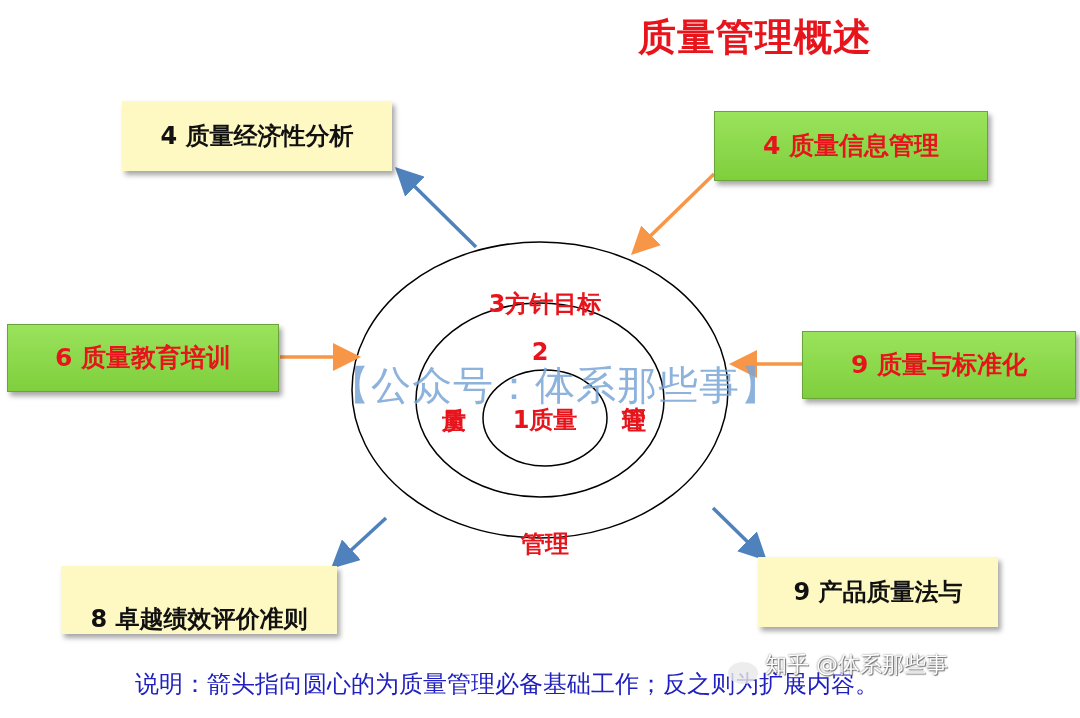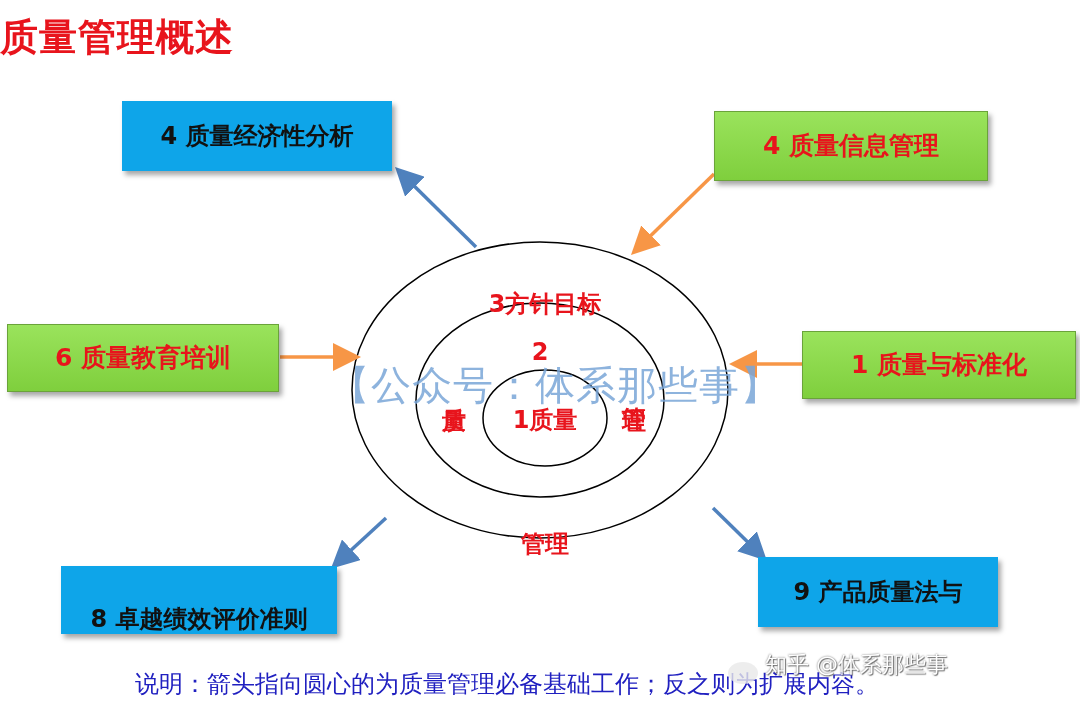--- a/index.html
+++ b/index.html
@@ -1,23 +1,23 @@
 <!DOCTYPE html>
 <html><head>
 <meta charset="utf-8">
 <style>
   html, body { margin: 0; padding: 0; background: #ffffff; }
   body { width: 1080px; height: 718px; position: relative; overflow: hidden;
          font-family: "DejaVu Sans", "Liberation Sans", sans-serif; }
-  .title { position: absolute; left: 0; width: 872px; top: 12px; text-align: left;
+  .title { position: absolute; left: 0; width: 872px; top: 12px; text-align: right;
            font-size: 38px; font-weight: bold; color: #e8141c; letter-spacing: 1px; }
   .box { position: absolute; display: flex; align-items: center; justify-content: center;
          font-weight: bold; text-align: center; line-height: 1.25;
          box-shadow: 3px 4px 5px rgba(0,0,0,0.35); }
-  .box.orange { background: #0ea5e9; color: #111111; font-size: 24px; }
+  .box.orange { background: #fef9c3; color: #111111; font-size: 24px; }
   .box.green { background: linear-gradient(#9ae35c, #7fcf3d); border: 1px solid #6aa33a;
                color: #e8141c; font-size: 25px; }
   svg.diagram { position: absolute; left: 0; top: 0; }
   .ctext { position: absolute; color: #e8141c; font-weight: bold; font-size: 24px;
            text-align: center; }
   .vtext { writing-mode: vertical-rl; letter-spacing: 2px; }
   .watermark { position: absolute; left: 330px; top: 358px; font-size: 40px; color: #7aa6d8;
                opacity: 0.85; white-space: nowrap; letter-spacing: 1px; }
   .note { position: absolute; left: 135px; top: 668px; font-size: 24px; color: #2020c0;
           white-space: nowrap; }
@@ -55,21 +55,21 @@
 <div class="box orange" style="left:122px; top:101px; width:270px; height:70px;">
   <span>4 质量经济性分析</span>
 </div>
 <div class="box green" style="left:714px; top:111px; width:272px; height:68px;">
   <span>4 质量信息管理</span>
 </div>
 <div class="box green" style="left:7px; top:324px; width:270px; height:66px;">
   <span>6 质量教育培训</span>
 </div>
 <div class="box green" style="left:802px; top:331px; width:272px; height:66px;">
-  <span>1 质量与标准化</span>
+  <span>9 质量与标准化</span>
 </div>
 <div class="box orange" style="left:61px; top:566px; width:276px; height:68px;align-items:flex-end;">
   <span>8 卓越绩效评价准则</span>
 </div>
 <div class="box orange" style="left:758px; top:557px; width:240px; height:70px; flex-direction:column;">
   <span>9 产品质量法与</span>
 </div>
 
 <div class="ctext" style="left:470px; top:288px; width:150px;">3方针目标</div>
 <div class="ctext" style="left:525px; top:338px; width:30px;">2</div>

